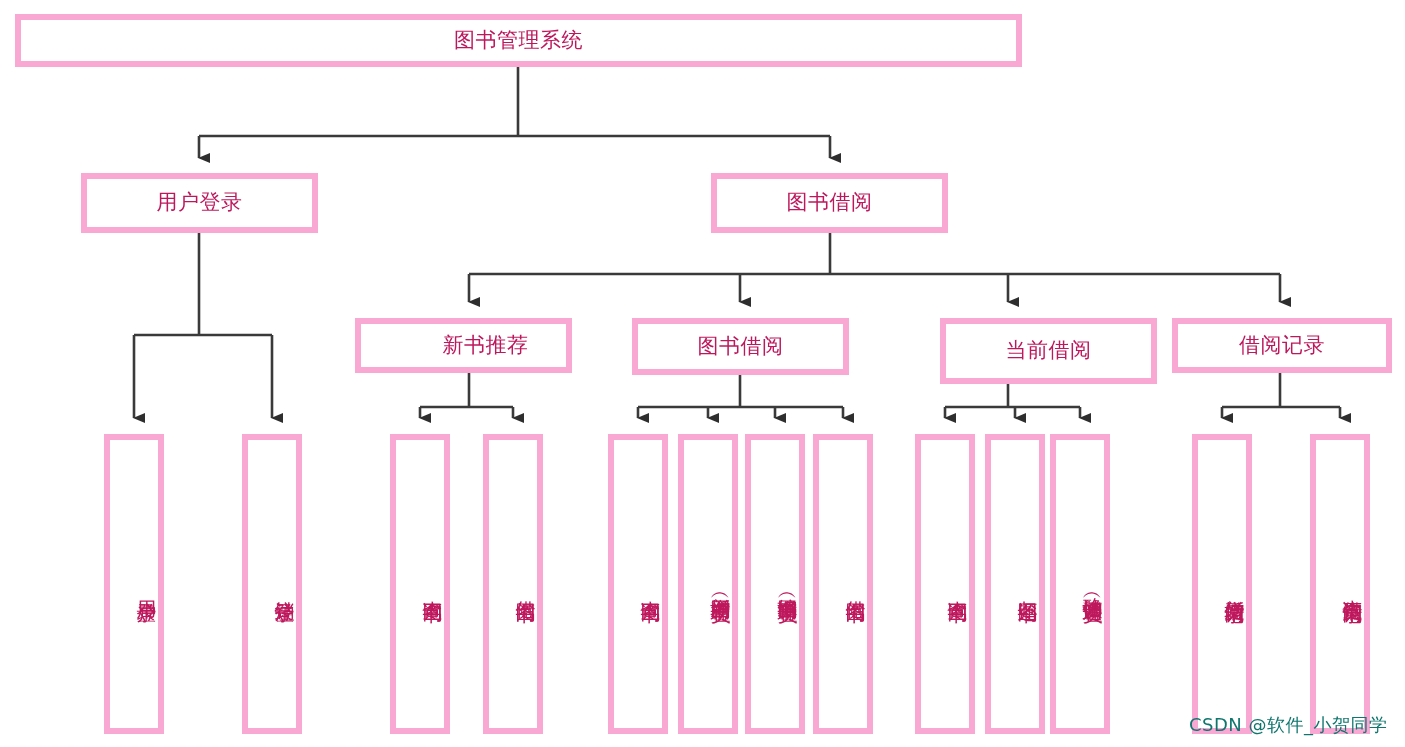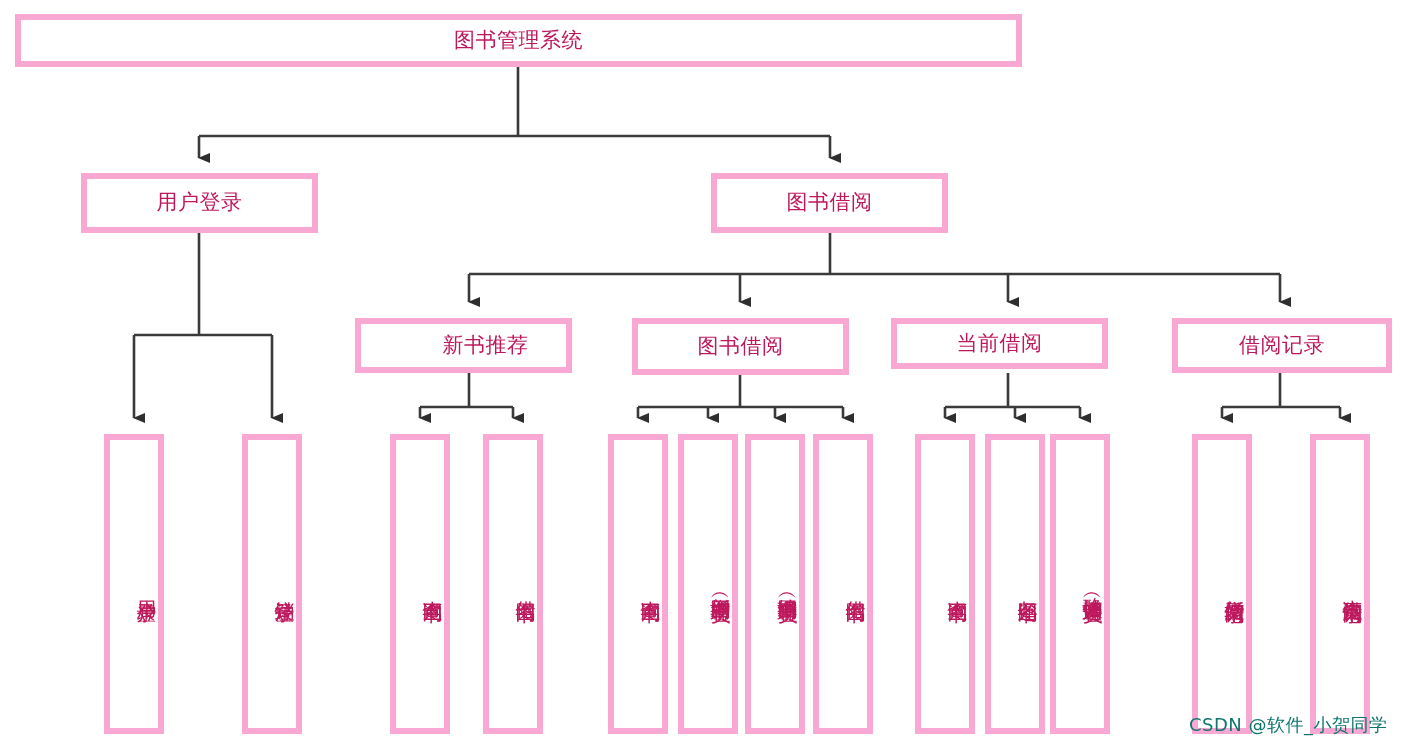--- a/index.html
+++ b/index.html
@@ -127,21 +127,21 @@
   <div class="node h" style="left:711px; top:173px; width:237px; height:60px;">
     <span>图书借阅</span>
   </div>
 
   <div class="node h" style="left:355px; top:318px; width:217px; height:55px;padding-left:44px;">
     <span>新书推荐</span>
   </div>
   <div class="node h" style="left:632px; top:318px; width:217px; height:57px;">
     <span>图书借阅</span>
   </div>
-  <div class="node h" style="left:891px; top:318px; width:217px; height:51px;">
+  <div class="node h" style="left:940px; top:318px; width:217px; height:66px;">
     <span>当前借阅</span>
   </div>
   <div class="node h" style="left:1172px; top:318px; width:220px; height:55px;">
     <span>借阅记录</span>
   </div>
 
   <div class="node v" style="left:104px; top:434px; width:60px; height:300px;">
     <span>用户登录</span>
   </div>
   <div class="node v" style="left:242px; top:434px; width:60px; height:300px;">

